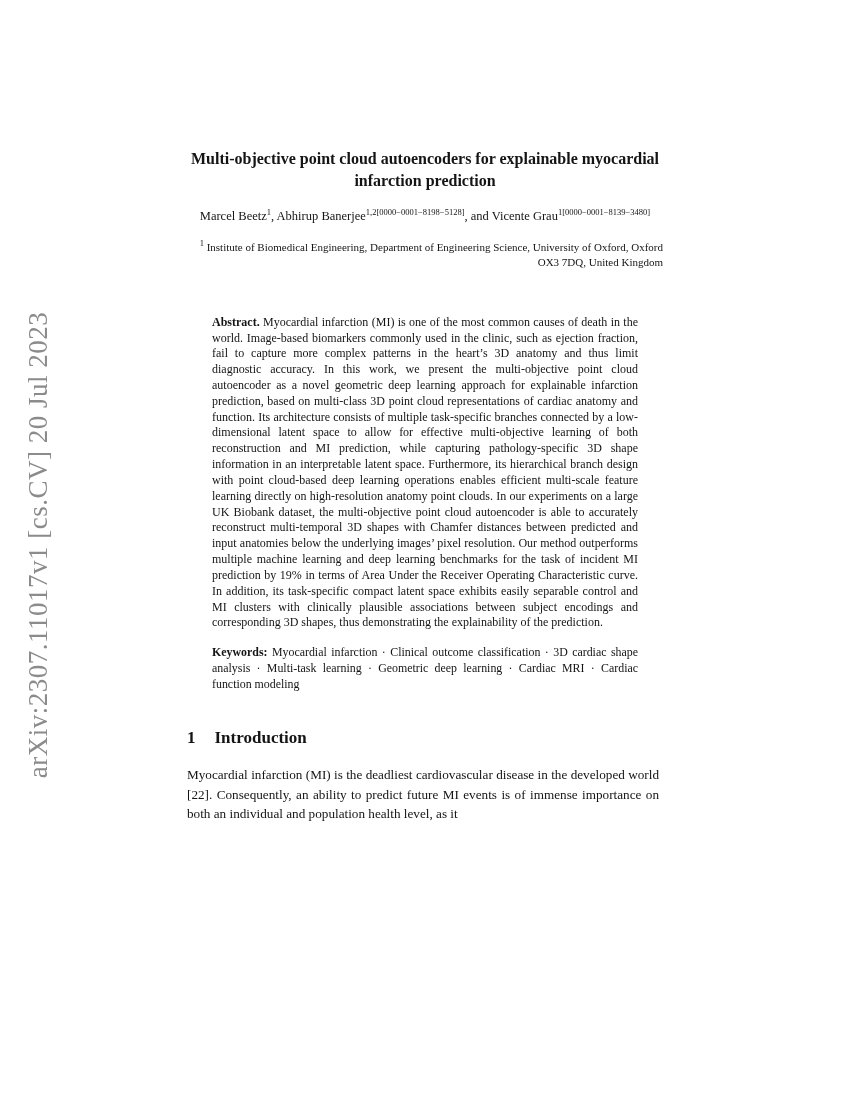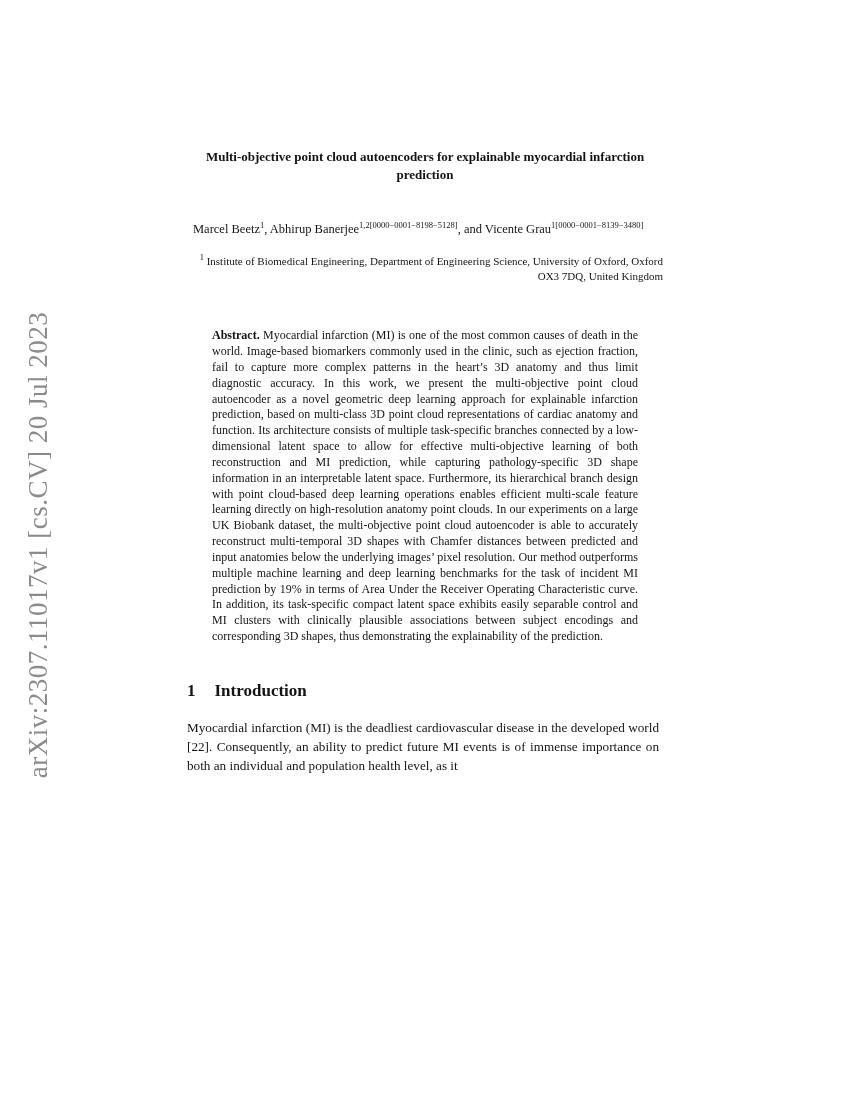--- a/index.html
+++ b/index.html
@@ -25,28 +25,28 @@
     color: #8b8b8b;
   }
   .content {
     position: absolute;
     left: 187px; top: 0;
     width: 476px;
   }
   .paper-title {
     margin: 148px 0 0 0;
     text-align: center;
-    font-size: 13px;
+    font-size: 16px;
     font-weight: bold;
     line-height: 1.4;
   }
   .authors {
-    margin-top: 36px;
+    margin-top: 14px;
     padding: 0 6px;
-    text-align: left;
+    text-align: center;
     font-size: 12.5px;
     line-height: 1.45;
   }
   .authors sup, .affiliations sup {
     font-size: 8.5px;
     line-height: 0;
   }
   .affiliations {
     margin-top: 15px;
     text-align: right;
@@ -93,19 +93,20 @@
     <h1 class="paper-title">Multi-objective point cloud autoencoders for explainable myocardial infarction prediction</h1>
 
     <p class="authors"><span>Marcel Beetz</span><sup>1</sup><span>, Abhirup Banerjee</span><sup>1,2[0000−0001−8198−5128]</sup><span>, and Vicente Grau</span><sup>1[0000−0001−8139−3480]</sup></p>
 
     <div class="affiliations">
       <p class="affiliation"><sup>1</sup><span> Institute of Biomedical Engineering, Department of Engineering Science, University of Oxford, Oxford OX3 7DQ, United Kingdom</span></p>
     </div>
 
     <p class="abstract-block"><span class="label">Abstract.</span>&nbsp;<span>Myocardial infarction (MI) is one of the most common causes of death in the world. Image-based biomarkers commonly used in the clinic, such as ejection fraction, fail to capture more complex patterns in the heart’s 3D anatomy and thus limit diagnostic accuracy. In this work, we present the multi-objective point cloud autoencoder as a novel geometric deep learning approach for explainable infarction prediction, based on multi-class 3D point cloud representations of cardiac anatomy and function. Its architecture consists of multiple task-specific branches connected by a low-dimensional latent space to allow for effective multi-objective learning of both reconstruction and MI prediction, while capturing pathology-specific 3D shape information in an interpretable latent space. Furthermore, its hierarchical branch design with point cloud-based deep learning operations enables efficient multi-scale feature learning directly on high-resolution anatomy point clouds. In our experiments on a large UK Biobank dataset, the multi-objective point cloud autoencoder is able to accurately reconstruct multi-temporal 3D shapes with Chamfer distances between predicted and input anatomies below the underlying images’ pixel resolution. Our method outperforms multiple machine learning and deep learning benchmarks for the task of incident MI prediction by 19% in terms of Area Under the Receiver Operating Characteristic curve. In addition, its task-specific compact latent space exhibits easily separable control and MI clusters with clinically plausible associations between subject encodings and corresponding 3D shapes, thus demonstrating the explainability of the prediction.</span></p>
 
+    <p class="keywords"><span class="label">Keywords:</span><span> Myocardial infarction · Clinical outcome classification · 3D cardiac shape analysis · Multi-task learning · Geometric deep learning · Cardiac MRI · Cardiac function modeling</span></p>
 
     <h2 class="section-heading"><span class="sec-num">1</span><span class="sec-title">Introduction</span></h2>
 
     <p class="intro-paragraph">Myocardial infarction (MI) is the deadliest cardiovascular disease in the developed world [22]. Consequently, an ability to predict future MI events is of immense importance on both an individual and population health level, as it</p>
 
   </div>
 </div>
 
 </body></html>

